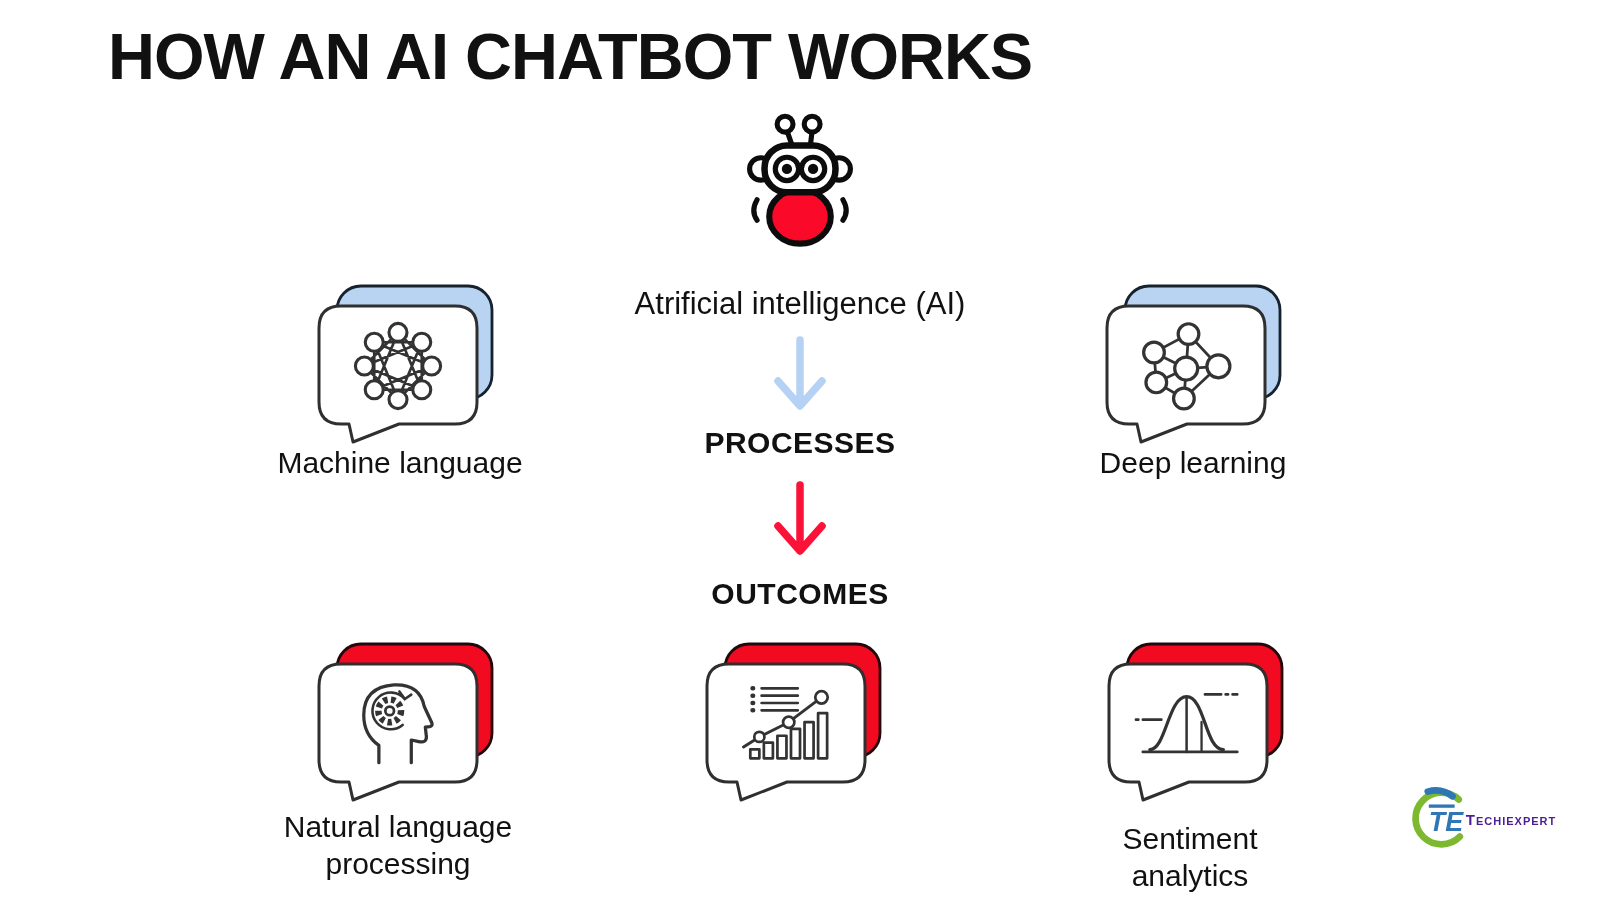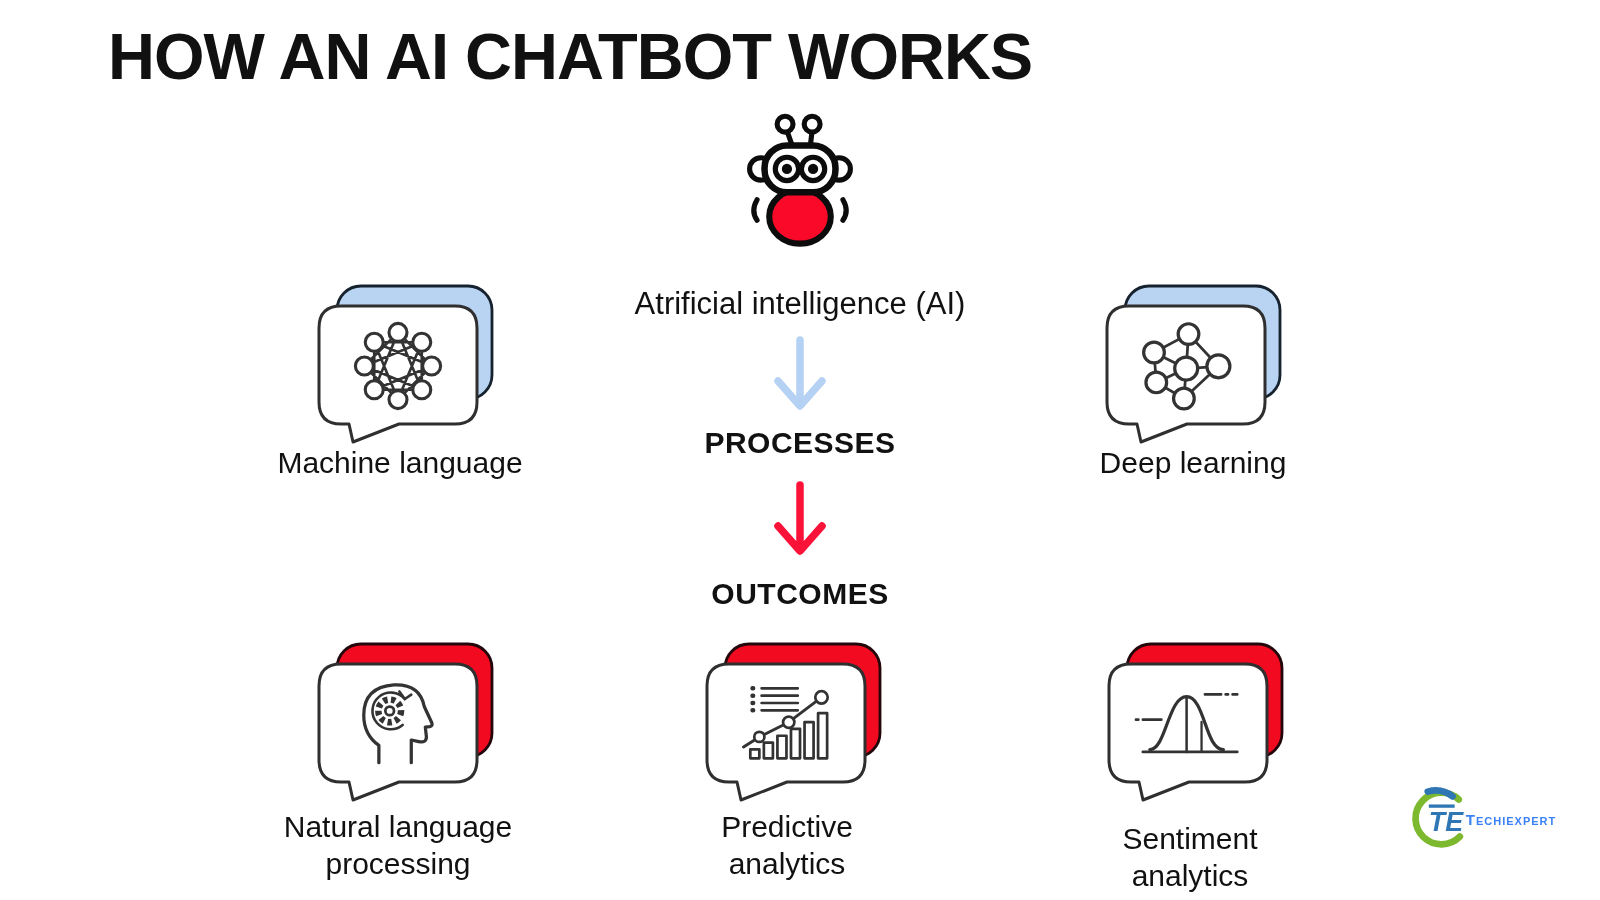--- a/index.html
+++ b/index.html
@@ -21,21 +21,21 @@
   .outcomes-label  { left:800px; top:577px; }
   .bubble-label {
     font-size:30px; line-height:37px; text-align:center;
     transform:translateX(-50%); white-space:normal;
   }
   .one-line { white-space:nowrap; }
   .watermark { left:1420px; top:787px; width:120px; display:flex;
                align-items:center;justify-content:center; }
   .brand-text {
     margin-top:2px; font-size:15px; font-weight:bold; font-variant:small-caps;
-    letter-spacing:1px; color:#3b82f6; white-space:nowrap;
+    letter-spacing:1px; color:#4c1d95; white-space:nowrap;
   }
   svg { display:block; overflow:visible; }
   .icon-stroke { stroke:#333; fill:none; stroke-linecap:round; stroke-linejoin:round; }
   .node { fill:#fff; stroke:#333; }
 </style>
 </head>
 <body>
 
 <div class="canvas">
 
@@ -138,21 +138,20 @@
         <rect x="46" y="46" width="8" height="26"></rect>
         <rect x="58" y="40" width="8" height="32"></rect>
         <rect x="70" y="32" width="8" height="40"></rect>
       </g>
       <path class="icon-stroke" stroke-width="2.6" d="M4,62 L18,53 L44,40 L73,18"></path>
       <circle cx="18" cy="53" r="4.5" class="node" stroke-width="2.4"></circle>
       <circle cx="44" cy="40" r="5" class="node" stroke-width="2.4"></circle>
       <circle cx="73" cy="18" r="5.5" class="node" stroke-width="2.4"></circle>
     </g>
   </svg>
-  <div class="abs bubble-label" style="left:787px; top:808px; width:200px;">Predictive analytics</div>
 
   <svg class="abs" style="left:1108px; top:643px;" width="175" height="158" viewBox="-1 -1 175 158">
     <rect x="18" y="0" width="155" height="113" rx="24" stroke="#23070b" stroke-width="2.8" fill="#f20a21"></rect>
     <path d="M22,20 H136 Q158,20 158,42 V116 Q158,138 136,138 H80 L34,156 L30,138 H22 Q0,138 0,116 V42 Q0,20 22,20 Z" fill="#ffffff" stroke="#2f2f2f" stroke-width="3" stroke-linejoin="round"></path>
     <g transform="translate(27,32) scale(1.15)">
       <path class="icon-stroke" stroke-width="2.5" d="M6,66 H88"></path>
       <path class="icon-stroke" stroke-width="2.8" d="M12,64 C26,64 28,18 44,18 C60,18 60,64 76,64"></path>
       <path class="icon-stroke" stroke-width="2.2" d="M44,18 V66"></path>
       <path class="icon-stroke" stroke-width="2" d="M57,40 V66"></path>
       <path class="icon-stroke" stroke-width="2.4" stroke-dasharray="2,4,14,0" d="M0,38 H24"></path>

